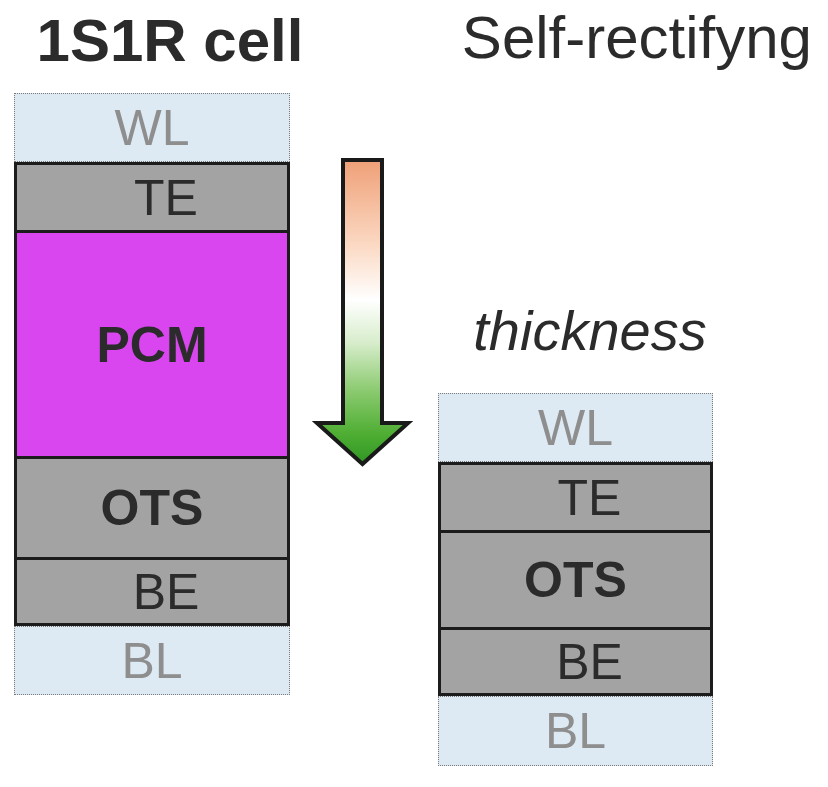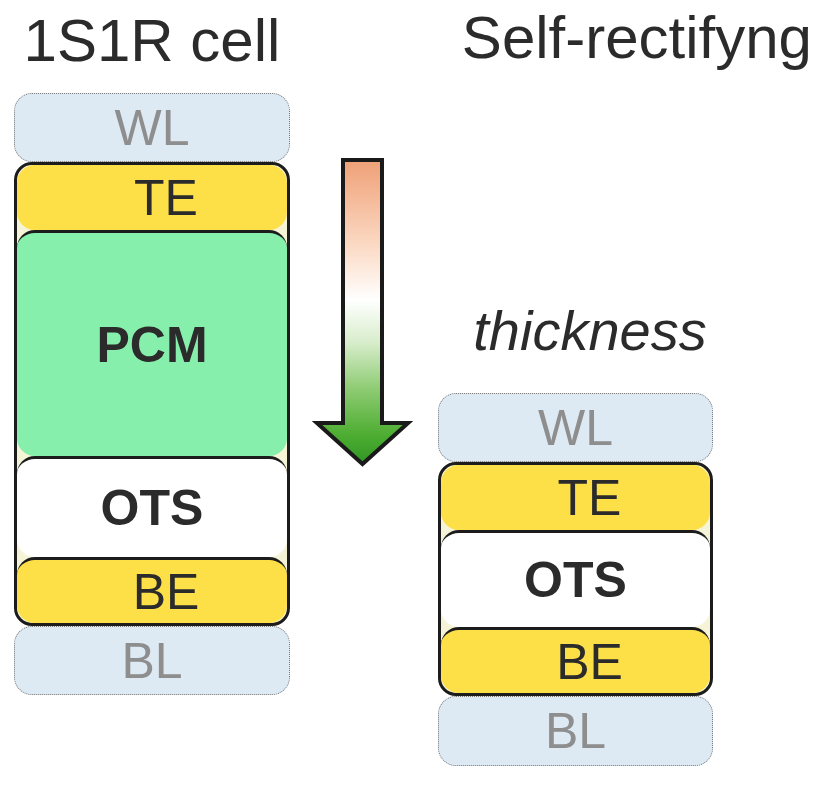--- a/index.html
+++ b/index.html
@@ -5,38 +5,38 @@
   html,body{margin:0;padding:0;}
   body{
     width:828px;height:787px;position:relative;background:#ffffff;
     font-family:"Liberation Sans","DejaVu Sans",sans-serif;
     overflow:hidden;
   }
   .title{
     position:absolute;text-align:center;color:#2b2b2b;
     font-size:60px;line-height:63px;font-weight:400;white-space:nowrap;
   }
-  #left-title{left:2px;top:9px;width:300px;}
+  #left-title{left:20px;top:9px;width:300px;font-weight:bold;}
   #right-title{left:312px;top:6px;width:500px;white-space:normal;text-align:right;}
   .stack{position:absolute;box-sizing:border-box;}
-  .stack *{box-sizing:border-box;border-radius:18px;}
+  .stack *{box-sizing:border-box;}
   #left-stack{left:14px;top:93px;width:276px;}
   #right-stack{left:438px;top:393px;width:275px;}
   .layer{
     display:flex;align-items:center;justify-content:center;
     font-size:50px;color:#2b2b2b;
   }
   .layer-line{ 
     background:#dde9f3;border:1px dotted #7a7a7a;color:#8e8e8e;
   }
   .solid-group{border:3px solid #1c1c1c;background:#f6f4d6;}
   .sep{border-top:3px solid #1c1c1c;}
-  .layer-electrode{background:#fde047;padding-left:28px;}
-  .layer-pcm{background:#86efac;font-weight:700;}
-  .layer-ots{background:#ffffff;font-weight:700;}
+  .layer-electrode{background:#a3a3a3;padding-left:28px;}
+  .layer-pcm{background:#d946ef;font-weight:700;}
+  .layer-ots{background:#a3a3a3;font-weight:700;}
   
   #left-stack .h-wl{height:69px;}
   #left-stack .h-te{height:65px;}
   #left-stack .h-pcm{height:226px;}
   #left-stack .h-me{height:65px;}
   #left-stack .h-ots{height:101px;}
   #left-stack .h-be{height:66px;}
   #left-stack .h-bl{height:69px;}
   
   #right-stack .h-wl{height:69px;}

